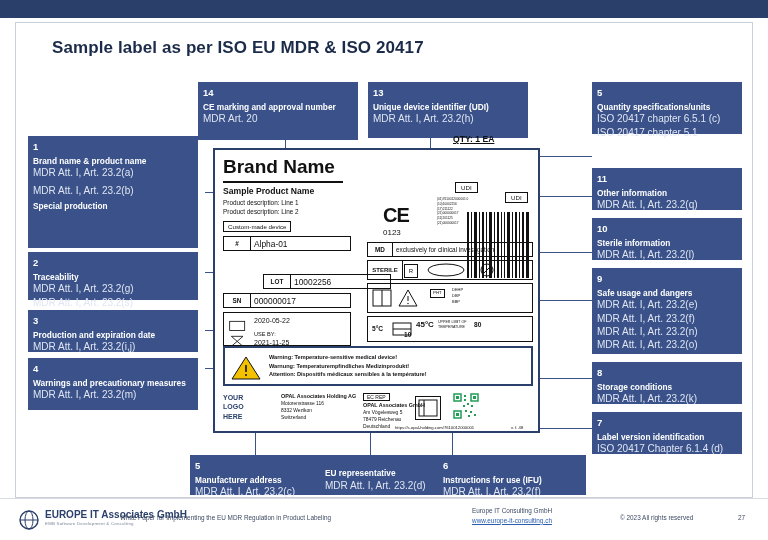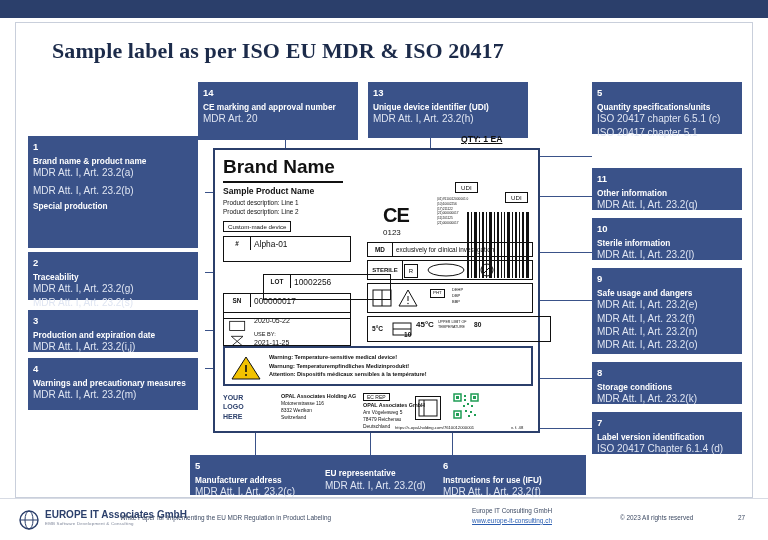--- a/index.html
+++ b/index.html
@@ -7,21 +7,21 @@
     width:768px;height:540px;
     background:#ffffff;
     font-family:"Liberation Sans", sans-serif;
     position:relative;
     overflow:hidden;
     color:#1c2b4a;
   }
   .topbar{position:absolute;left:0;top:0;width:768px;height:18px;background:#2b3f6b;}
   .slide-title{
     position:absolute;left:52px;top:38px;
-    font-size:22px;font-weight:bold;color:#1c2b4a;letter-spacing:.1px;font-family:Liberation Serif, serif;
+    font-size:17px;font-weight:bold;color:#1c2b4a;letter-spacing:.1px;
   }
   .frame{
     position:absolute;left:15px;top:22px;width:738px;height:476px;
     border:1px solid #c9cfdb;box-sizing:border-box;
   }
   
   .cal{
     position:absolute;background:#3a5289;color:#ffffff;
     padding:5px 7px 6px 5px;box-sizing:border-box;
     font-size:7.4px;line-height:1.32;
@@ -40,21 +40,21 @@
   .brand{
     position:absolute;left:8px;top:6px;font-size:19px;font-weight:bold;color:#111;
   }
   .brand-rule{position:absolute;left:8px;top:31px;width:120px;height:2px;background:#111;}
   .prodname{position:absolute;left:8px;top:36px;font-size:8.6px;font-weight:bold;color:#111;}
   .prodline{position:absolute;left:8px;font-size:6.4px;color:#111;}
   .cmd{
     position:absolute;left:8px;top:71px;border:1px solid #111;padding:1px 4px;
     font-size:6.2px;color:#111;background:#fff;
   }
-  .field{position:absolute;left:8px;border:1px solid #111;height:26px;box-sizing:border-box;}
+  .field{position:absolute;left:8px;border:1px solid #111;height:15px;box-sizing:border-box;}
   .field .key{
     position:absolute;left:0;top:0;width:26px;height:13px;
     display:flex;align-items:center;justify-content:center;
     font-size:6.4px;font-weight:bold;color:#111;border-right:1px solid #111;
   }
   .field .val{
     position:absolute;left:30px;top:0;height:13px;display:flex;align-items:center;
     font-size:8.4px;color:#111;
   }
   .datebox{
@@ -78,21 +78,21 @@
     position:absolute;left:152px;top:92px;width:166px;height:15px;border:1px solid #111;box-sizing:border-box;
   }
   .mdbox .k{position:absolute;left:0;top:0;width:24px;height:13px;display:flex;align-items:center;justify-content:center;font-size:6.4px;font-weight:bold;border-right:1px solid #111;color:#111;}
   .mdbox .v{position:absolute;left:28px;top:0;height:13px;display:flex;align-items:center;font-size:6.4px;color:#111;}
   .sterbox{
     position:absolute;left:152px;top:110px;width:166px;height:20px;border:1px solid #111;box-sizing:border-box;
   }
   .sterbox .k{position:absolute;left:0;top:0;width:34px;height:18px;display:flex;align-items:center;justify-content:center;font-size:6px;font-weight:bold;border-right:1px solid #111;color:#111;}
   .sterbox .r{position:absolute;left:36px;top:3px;width:12px;height:12px;border:1px solid #111;display:flex;align-items:center;justify-content:center;font-size:6px;color:#111;}
   .symrow{position:absolute;left:152px;top:133px;width:166px;height:30px;border:1px solid #111;box-sizing:border-box;}
-  .symrow2{position:absolute;left:152px;top:166px;width:184px;height:26px;border:1px solid #111;box-sizing:border-box;text-decoration:underline;}
+  .symrow2{position:absolute;left:152px;top:166px;width:166px;height:26px;border:1px solid #111;box-sizing:border-box;text-decoration:underline;}
   .warnbox{
     position:absolute;left:8px;top:196px;width:310px;height:40px;border:2px solid #2b3f6b;box-sizing:border-box;background:#fff;
   }
   .warnbox .wt{position:absolute;left:44px;top:5px;font-size:5.6px;color:#111;line-height:1.55;font-weight:bold;}
   .logo-ph{
     position:absolute;left:8px;top:243px;width:54px;height:32px;
     font-size:7px;font-weight:bold;color:#2b3f6b;line-height:1.35;
   }
   .addr{position:absolute;font-size:4.9px;color:#111;line-height:1.42;}
   .addr b{font-size:5.4px;}
@@ -265,21 +265,21 @@
       <path d="M4 32 L18 32 L11 26 Z" class="sym"></path>
     </svg>
     <div class="d1">2020-05-22</div>
     <div class="d2">USE BY:</div>
     <div class="d3">2021-11-25</div>
   </div>
 
   <div class="ce">CE</div>
   <div class="ce-num">0123</div>
 
-  <div class="qty" style="top:-16px;left:246px;text-decoration:underline;">QTY: 1 EA</div>
+  <div class="qty" style="top:-16px;left:238px;text-decoration:underline;">QTY: 1 EA</div>
 
   <div class="udi-tag" style="left:240px;top:32px;">UDI</div>
   <div class="udi-tag" style="left:290px;top:42px;">UDI</div>
   <div class="udi-txt" style="left:222px;top:47px;width:64px;white-space:pre-line;">(01)7610012000001 0
 (10)10002256
 (17)211122
 (21)000000017
 (11)201125
 (21)000000017</div>
 

